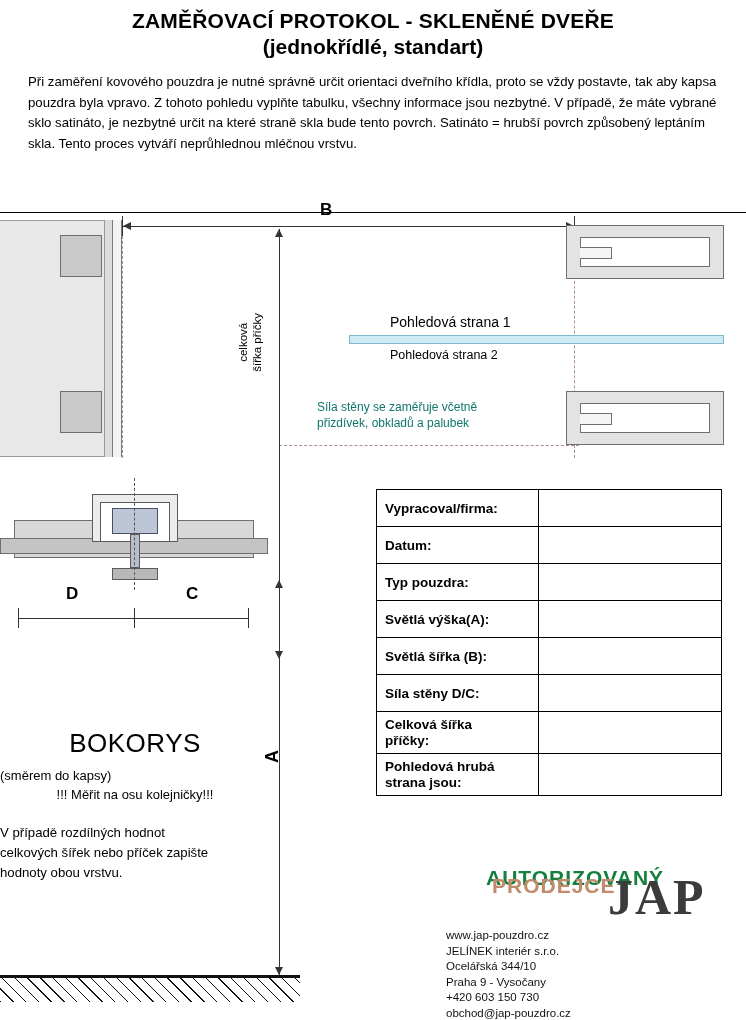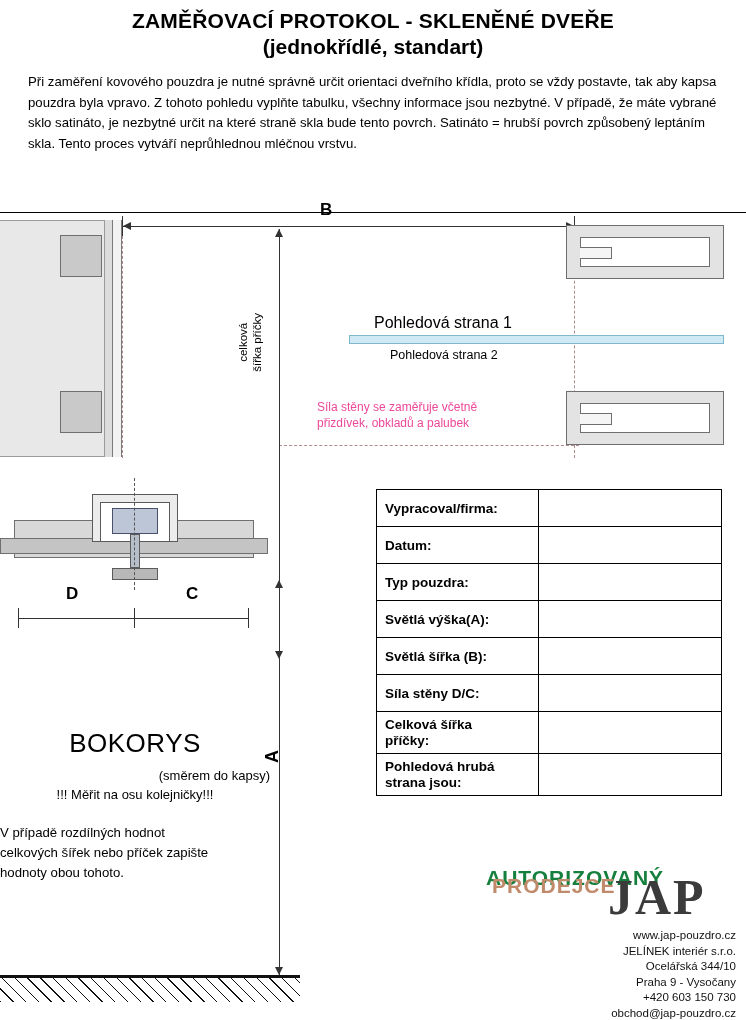--- a/index.html
+++ b/index.html
@@ -117,21 +117,21 @@
     writing-mode: vertical-rl; transform: rotate(180deg);
     white-space: nowrap;
   }
 
   
   .glass {
     position: absolute; left: 349px; top: 122px; width: 375px; height: 9px;
     background: #cfe9f5; border: 1px solid #7fb7cc;
   }
   .glass-label-1 {
-    position: absolute; left: 374px; top: 101px; font-size: 16px;
+    position: absolute; left: 390px; top: 101px; font-size: 14px;
   }
   .glass-label-2 {
     position: absolute; left: 390px; top: 135px; font-size: 12.5px;
   }
 
   
   .profile {
     position: absolute;
     width: 158px; height: 54px;
   }
@@ -145,21 +145,21 @@
   }
   .profile .hook {
     position: absolute; left: 14px; top: 22px; width: 32px; height: 12px;
     border: 1px solid #6f6f6f; border-left: none; background: #f5f5f5;
   }
   .profile-top { left: 566px; top: 12px; }
   .profile-bot { left: 566px; top: 178px; }
 
   .note-red {
     position: absolute; left: 317px; top: 186px;
-    font-size: 12px; line-height: 16px; color: #ec4899;
+    font-size: 12px; line-height: 16px; color: #0f766e;
   }
 
   
   .hdash-bottom {
     position: absolute; left: 279px; top: 232px; width: 300px; height: 0;
     border-top: 1px dashed #b08b8b;
   }
 
   
   .sideview { position: absolute; left: 0px; top: 478px; width: 330px; height: 180px; }
@@ -233,21 +233,21 @@
     position: absolute; left: 0; top: 978px; width: 300px; height: 24px;
     background: repeating-linear-gradient(45deg, #111 0 1px, transparent 1px 9px);
   }
 
   
   .bokorys-title {
     position: absolute; left: 0; top: 728px; width: 270px; text-align: center;
     font-size: 26px; letter-spacing: 0.5px;
   }
   .bokorys-sub1 {
-    position: absolute; left: 0; top: 768px; width: 270px; text-align: right;
+    position: absolute; left: 0; top: 768px; width: 270px; text-align: left;
     font-size: 13px;
   }
   .bokorys-sub2 {
     position: absolute; left: 0; top: 787px; width: 270px; text-align: center;
     font-size: 13px;
   }
   .bokorys-note {
     position: absolute; left: 0; top: 823px; width: 270px; text-align: left;
     font-size: 13.2px; line-height: 20px;
   }
@@ -281,21 +281,21 @@
     position: absolute; left: 6px; top: 24px;
     font-size: 21px; font-weight: bold; color: #c08a6b; letter-spacing: 1px;
   }
   .logo-jap {
     position: absolute; left: 122px; top: 18px;
     font-size: 50px; font-weight: bold; color: #3b3b3b; letter-spacing: 2px;
     font-family: "Liberation Serif", serif;
   }
   .footer-lines {
     position: absolute; left: 446px; top: 928px; width: 290px;
-    text-align: right; font-size: 11.5px; line-height: 15.5px; color: #111;
+    text-align: left; font-size: 11.5px; line-height: 15.5px; color: #111;
   }
 </style>
 </head>
 <body>
 
 <div id="page">
 
   <div class="title-block">
     <div class="title-line1">ZAMĚŘOVACÍ PROTOKOL - SKLENĚNÉ DVEŘE</div>
     <div class="title-line2">(jednokřídlé, standart)</div>
@@ -378,21 +378,21 @@
 
   <div class="floor-line"></div>
   <div class="floor-hatch"></div>
 
   <div class="bokorys-title">BOKORYS</div>
   <div class="bokorys-sub1">(směrem do kapsy)</div>
   <div class="bokorys-sub2">!!! Měřit na osu kolejničky!!!</div>
   <div class="bokorys-note">
     <span>V případě rozdílných hodnot</span><br>
     <span>celkových šířek nebo příček zapište</span><br>
-    <span>hodnoty obou tohoto.</span>
+    <span>hodnoty obou vrstvu.</span>
   </div>
 
   <table class="form-table">
     <tbody>
         <tr>
       <td class="label">Vypracoval/firma:</td>
       <td class="value"></td>
     </tr>
     <tr>
       <td class="label">Datum:</td>

